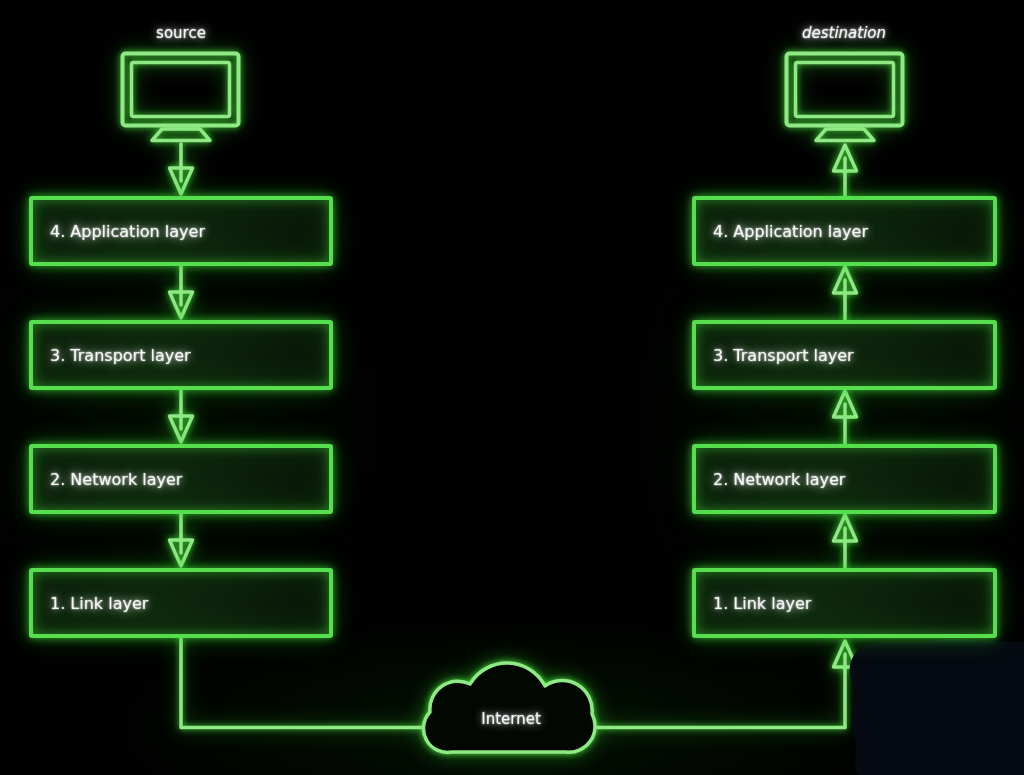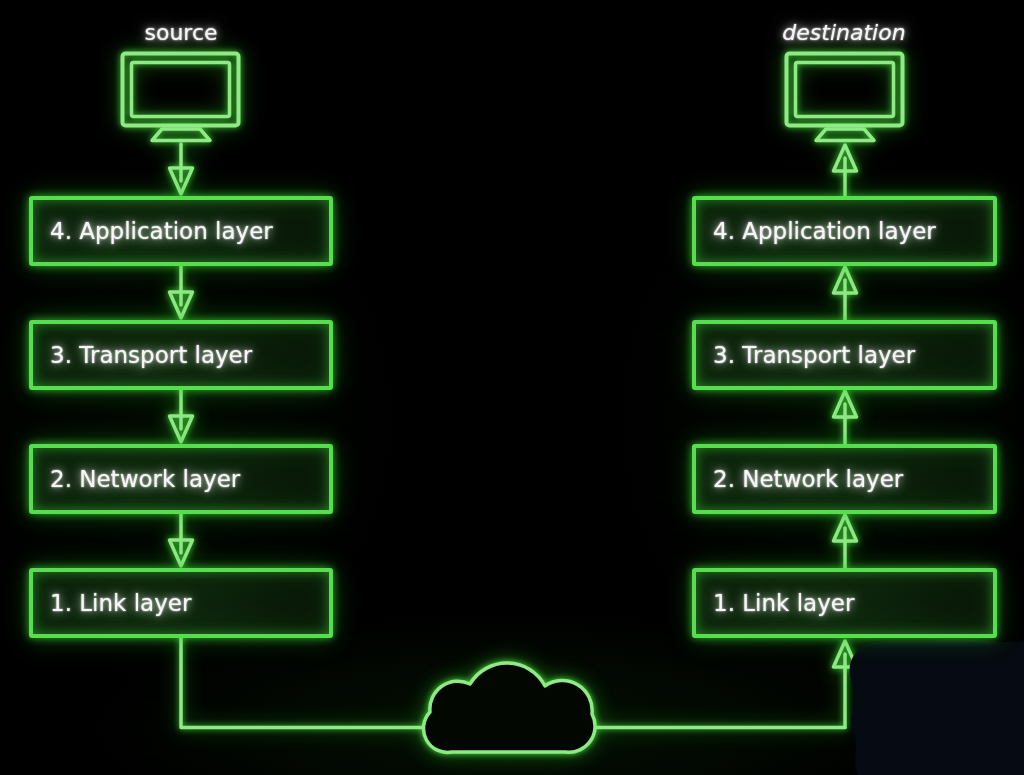--- a/index.html
+++ b/index.html
@@ -20,25 +20,25 @@
   .tube-thick{stroke-width:4;}
   .cloud-fill{fill:#020702;}
   .arrow-fill{fill:none;}
   .layer-box{
     position:absolute;width:304px;height:70px;box-sizing:border-box;
     border:4px solid #57de4f;border-radius:3px;
     background:radial-gradient(130% 170% at 38% 55%, rgba(34,92,30,.40), rgba(3,10,3,.15) 72%),#040b04;
     box-shadow:0 0 9px rgba(70,230,60,.70),0 0 26px rgba(40,200,35,.35),
                inset 0 0 12px rgba(80,230,70,.45), inset 0 0 30px rgba(40,160,35,.22);
     display:flex;align-items:center;padding-left:17px;
-    color:#f6f6f6;font-size:23px;
+    color:#f6f6f6;font-size:16px;
     text-shadow:0 0 2px rgba(255,255,255,.95),0 0 9px rgba(255,255,255,.8),0 0 20px rgba(255,255,255,.4);
   }
   .neon-label{
-    position:absolute;width:200px;text-align:center;color:#f6f6f6;font-size:22px;line-height:24px;
+    position:absolute;width:200px;text-align:center;color:#f6f6f6;font-size:15px;line-height:24px;
     text-shadow:0 0 2px rgba(255,255,255,.95),0 0 9px rgba(255,255,255,.8),0 0 20px rgba(255,255,255,.4);
   }
 </style>
 </head>
 <body>
 
 <div class="stage">
 
   <svg class="diagram-svg" width="1024" height="775" viewBox="0 0 1024 775">
 
@@ -131,14 +131,15 @@
   <div class="layer-box" style="left:692px;top:320px;width:305px;">
     <span>3. Transport layer</span>
   </div>
   <div class="layer-box" style="left:692px;top:444px;width:305px;">
     <span>2. Network layer</span>
   </div>
   <div class="layer-box" style="left:692px;top:568px;width:305px;">
     <span>1. Link layer</span>
   </div>
 
+  <div class="neon-label" style="left:411px;top:707px;">Internet</div>
 
 </div>
 
 </body></html>

